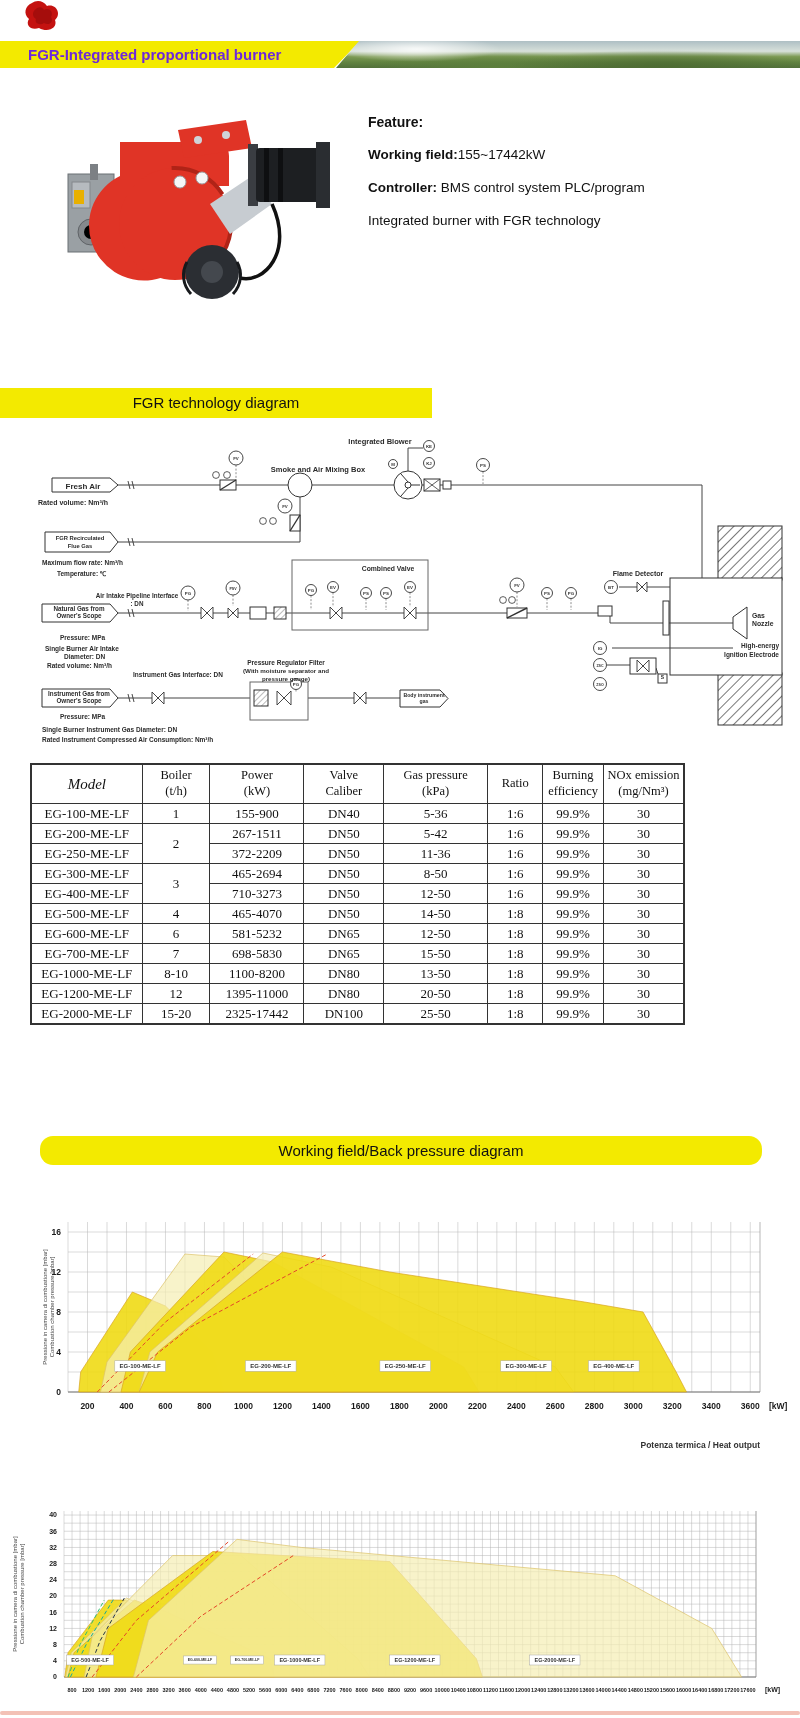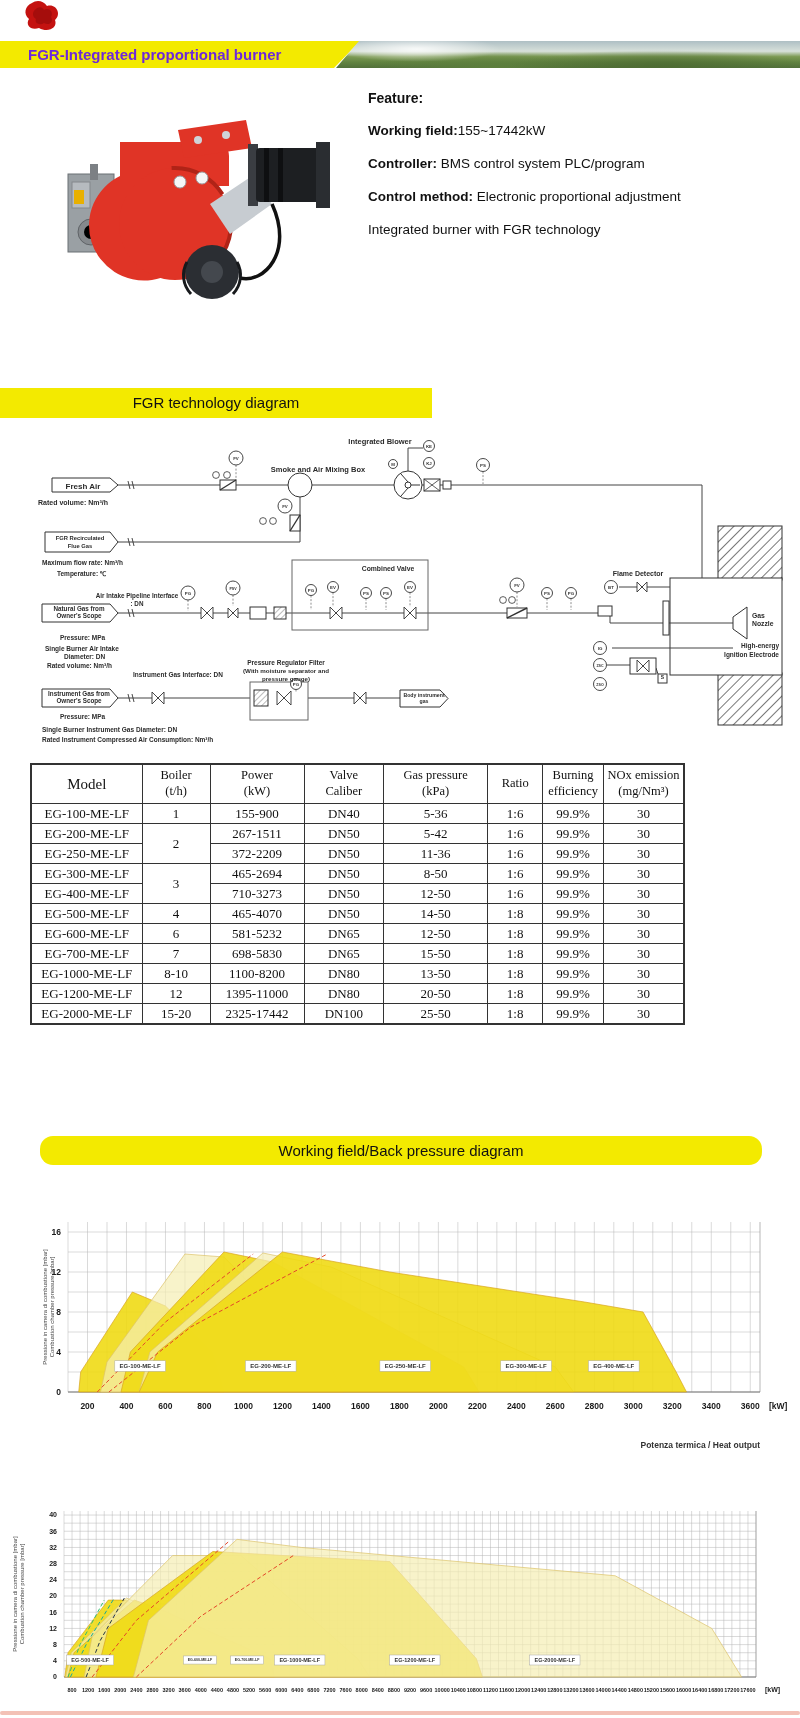--- a/index.html
+++ b/index.html
@@ -12,21 +12,21 @@
   .banner-title{position:absolute;left:28px;top:0;line-height:27px;font-size:15px;font-weight:bold;color:#6d28d9;}
   .banner-photo{position:absolute;left:332px;top:0;right:0;height:27px;
       clip-path:polygon(27px 0,100% 0,100% 100%,4px 100%);
       background:
         radial-gradient(ellipse 120px 18px at 18% 30%, rgba(255,255,255,.85), rgba(255,255,255,0) 70%),
         radial-gradient(ellipse 200px 22px at 70% 95%, #4e6c33, rgba(0,0,0,0) 75%),
         radial-gradient(ellipse 160px 20px at 35% 100%, #5d7f3d, rgba(0,0,0,0) 80%),
         linear-gradient(#aebfc4 0%,#d7e0da 38%,#7d9a54 58%,#628441 78%,#51703a 100%);}
   
   .features{position:absolute;left:368px;top:90px;width:425px;}
-  .feat-title{font-size:14px;font-weight:bold;color:#111;height:33px;}
+  .feat-title{font-size:14px;font-weight:bold;color:#111;height:33px;margin-top:24px;}
   .feat-line{font-size:13.5px;color:#111;height:33px;}
   .feat-label{font-weight:bold;}
   
   .sec-banner{position:absolute;background:#f3ea00;color:#111;font-weight:normal;font-size:15px;
       text-align:center;}
   #fgr-banner{left:0;top:388px;width:432px;height:30px;line-height:30px;}
   #wf-banner{left:40px;top:1136px;width:722px;height:29px;line-height:29px;border-radius:13px;}
   
   #spec-table{position:absolute;left:30px;top:763px;width:655px;border-collapse:collapse;
       font-family:"Liberation Serif",serif;color:#111;background:#fff;}
@@ -79,21 +79,20 @@
     <path d="M212,92 C234,140 204,172 180,166" stroke="#111" stroke-width="3.5" fill="none"></path>
     <circle cx="152" cy="160" r="27" fill="#2b2e33"></circle>
     <circle cx="152" cy="160" r="11" fill="#44484e"></circle>
     <path d="M127,150 a27,27 0 0 0 4,32 M177,150 a27,27 0 0 1 -4,32" stroke="#17191c" stroke-width="3" fill="none"></path>
   </svg>
 
   <div class="features">
     <div class="feat-title">Feature:</div>
     <div class="feat-line"><span class="feat-label">Working field:</span><span>155~17442kW</span></div>
     <div class="feat-line"><span class="feat-label">Controller:</span><span> BMS control system PLC/program</span></div>
-    <div class="feat-line"><span class="feat-label">Control method:</span><span> Electronic proportional adjustment</span></div>
     <div class="feat-line"><span class="feat-label"></span><span>Integrated burner with FGR technology</span></div>
   </div>
 
   <div id="fgr-banner" class="sec-banner">FGR technology diagram</div>
 
   <svg id="diagram-svg" style="position:absolute;left:0;top:418px;" width="800" height="340" viewBox="0 0 800 340">
     <defs>
       <pattern id="hatch" width="7" height="7" patternTransform="rotate(45)" patternUnits="userSpaceOnUse">
         <rect width="7" height="7" fill="#fff"></rect>
           <line x1="0" y1="0" x2="0" y2="7" stroke="#555" stroke-width="1.6"></line>
@@ -303,21 +302,21 @@
         <text x="42" y="323.5" text-anchor="start" font-size="6.5" fill="#2b2b2b" font-weight="600">Rated Instrument Compressed Air Consumption: Nm³/h</text>
         <text x="424" y="278.5" text-anchor="middle" font-size="5.2" fill="#2b2b2b" font-weight="600">Body instrument</text>
         <text x="424" y="285" text-anchor="middle" font-size="5.2" fill="#2b2b2b" font-weight="600">gas</text>
         <text x="662.5" y="261" text-anchor="middle" font-size="5" fill="#2b2b2b" font-weight="600">S</text>
       </g>
   </svg>
 
   <table id="spec-table">
     <thead>
         <tr>
-          <th class="model-h" style="width: 112px;">Model</th>
+          <th class="model-h" style="width: 112px; font-style: italic;">Model</th>
           <th style="width: 68px;">Boiler<br>(t/h)</th>
           <th style="width: 95px;">Power<br>(kW)</th>
           <th style="width: 80px;">Valve<br>Caliber</th>
           <th style="width: 105px; margin-top: 24px;">Gas pressure<br>(kPa)</th>
           <th style="width: 55px;">Ratio</th>
           <th style="width: 60px;">Burning<br>efficiency</th>
           <th style="width: 80px;">NOx emission<br>(mg/Nm³)</th>
         </tr>
       </thead>
     <tbody>

